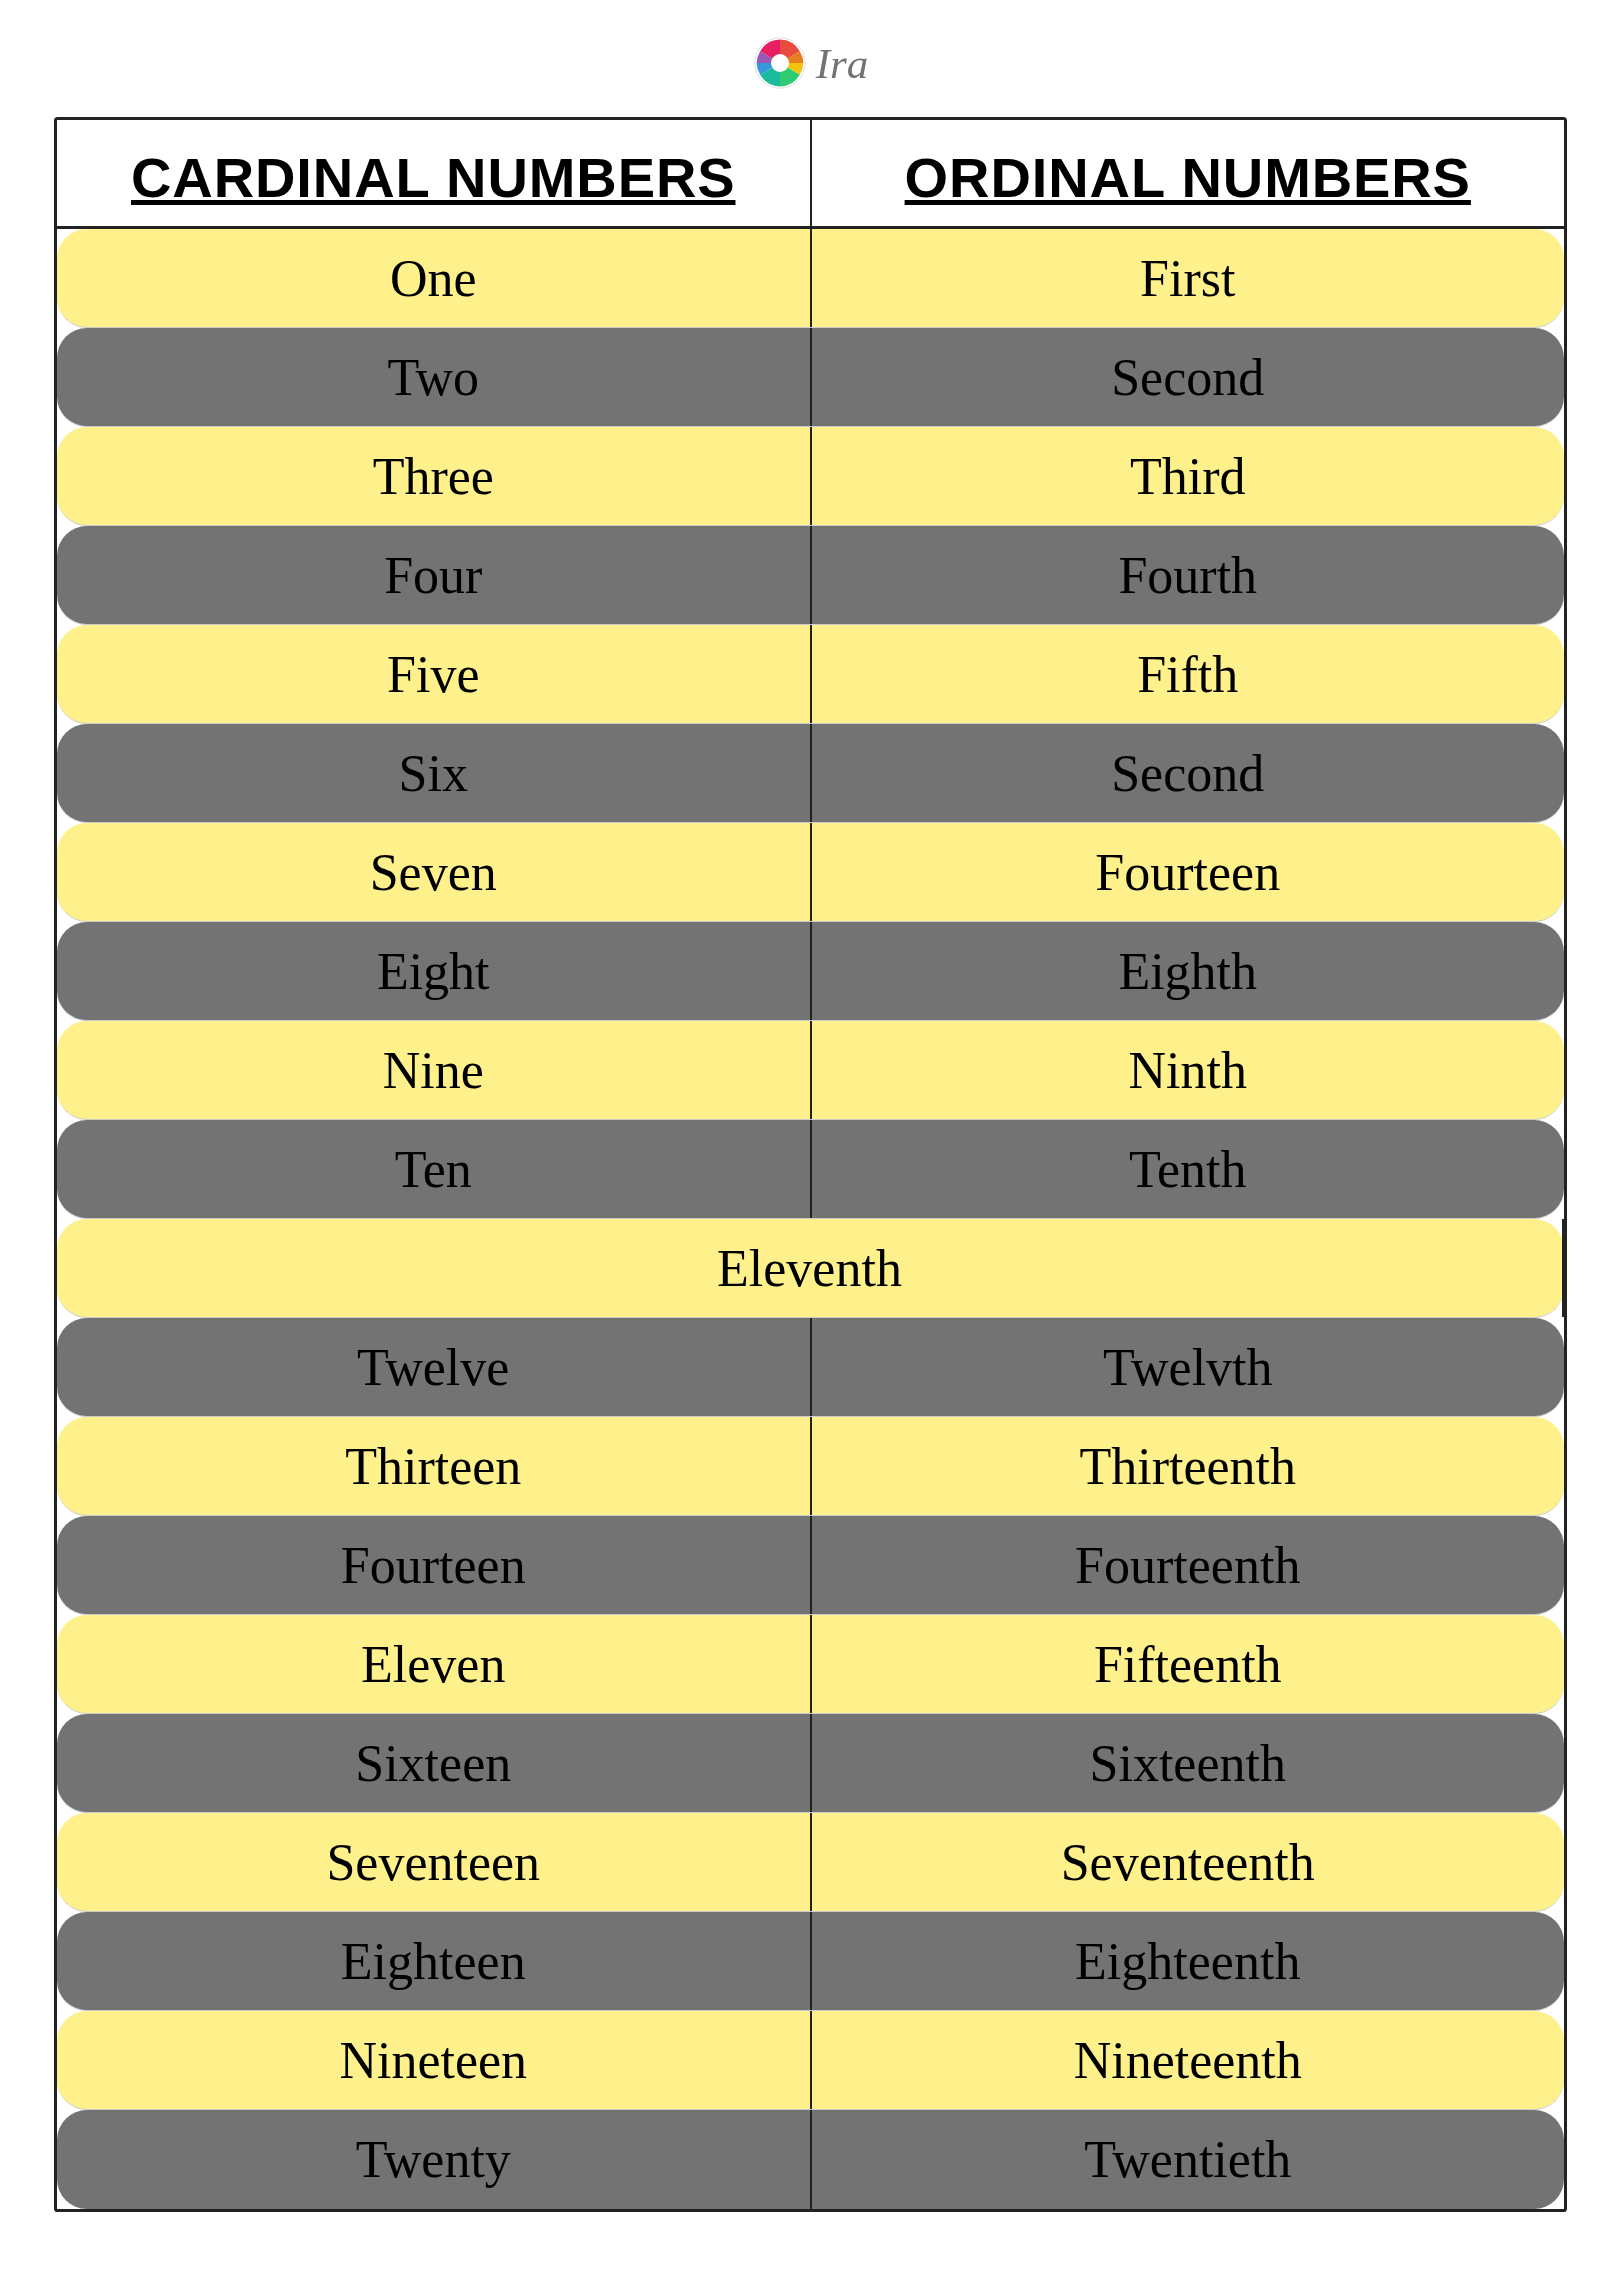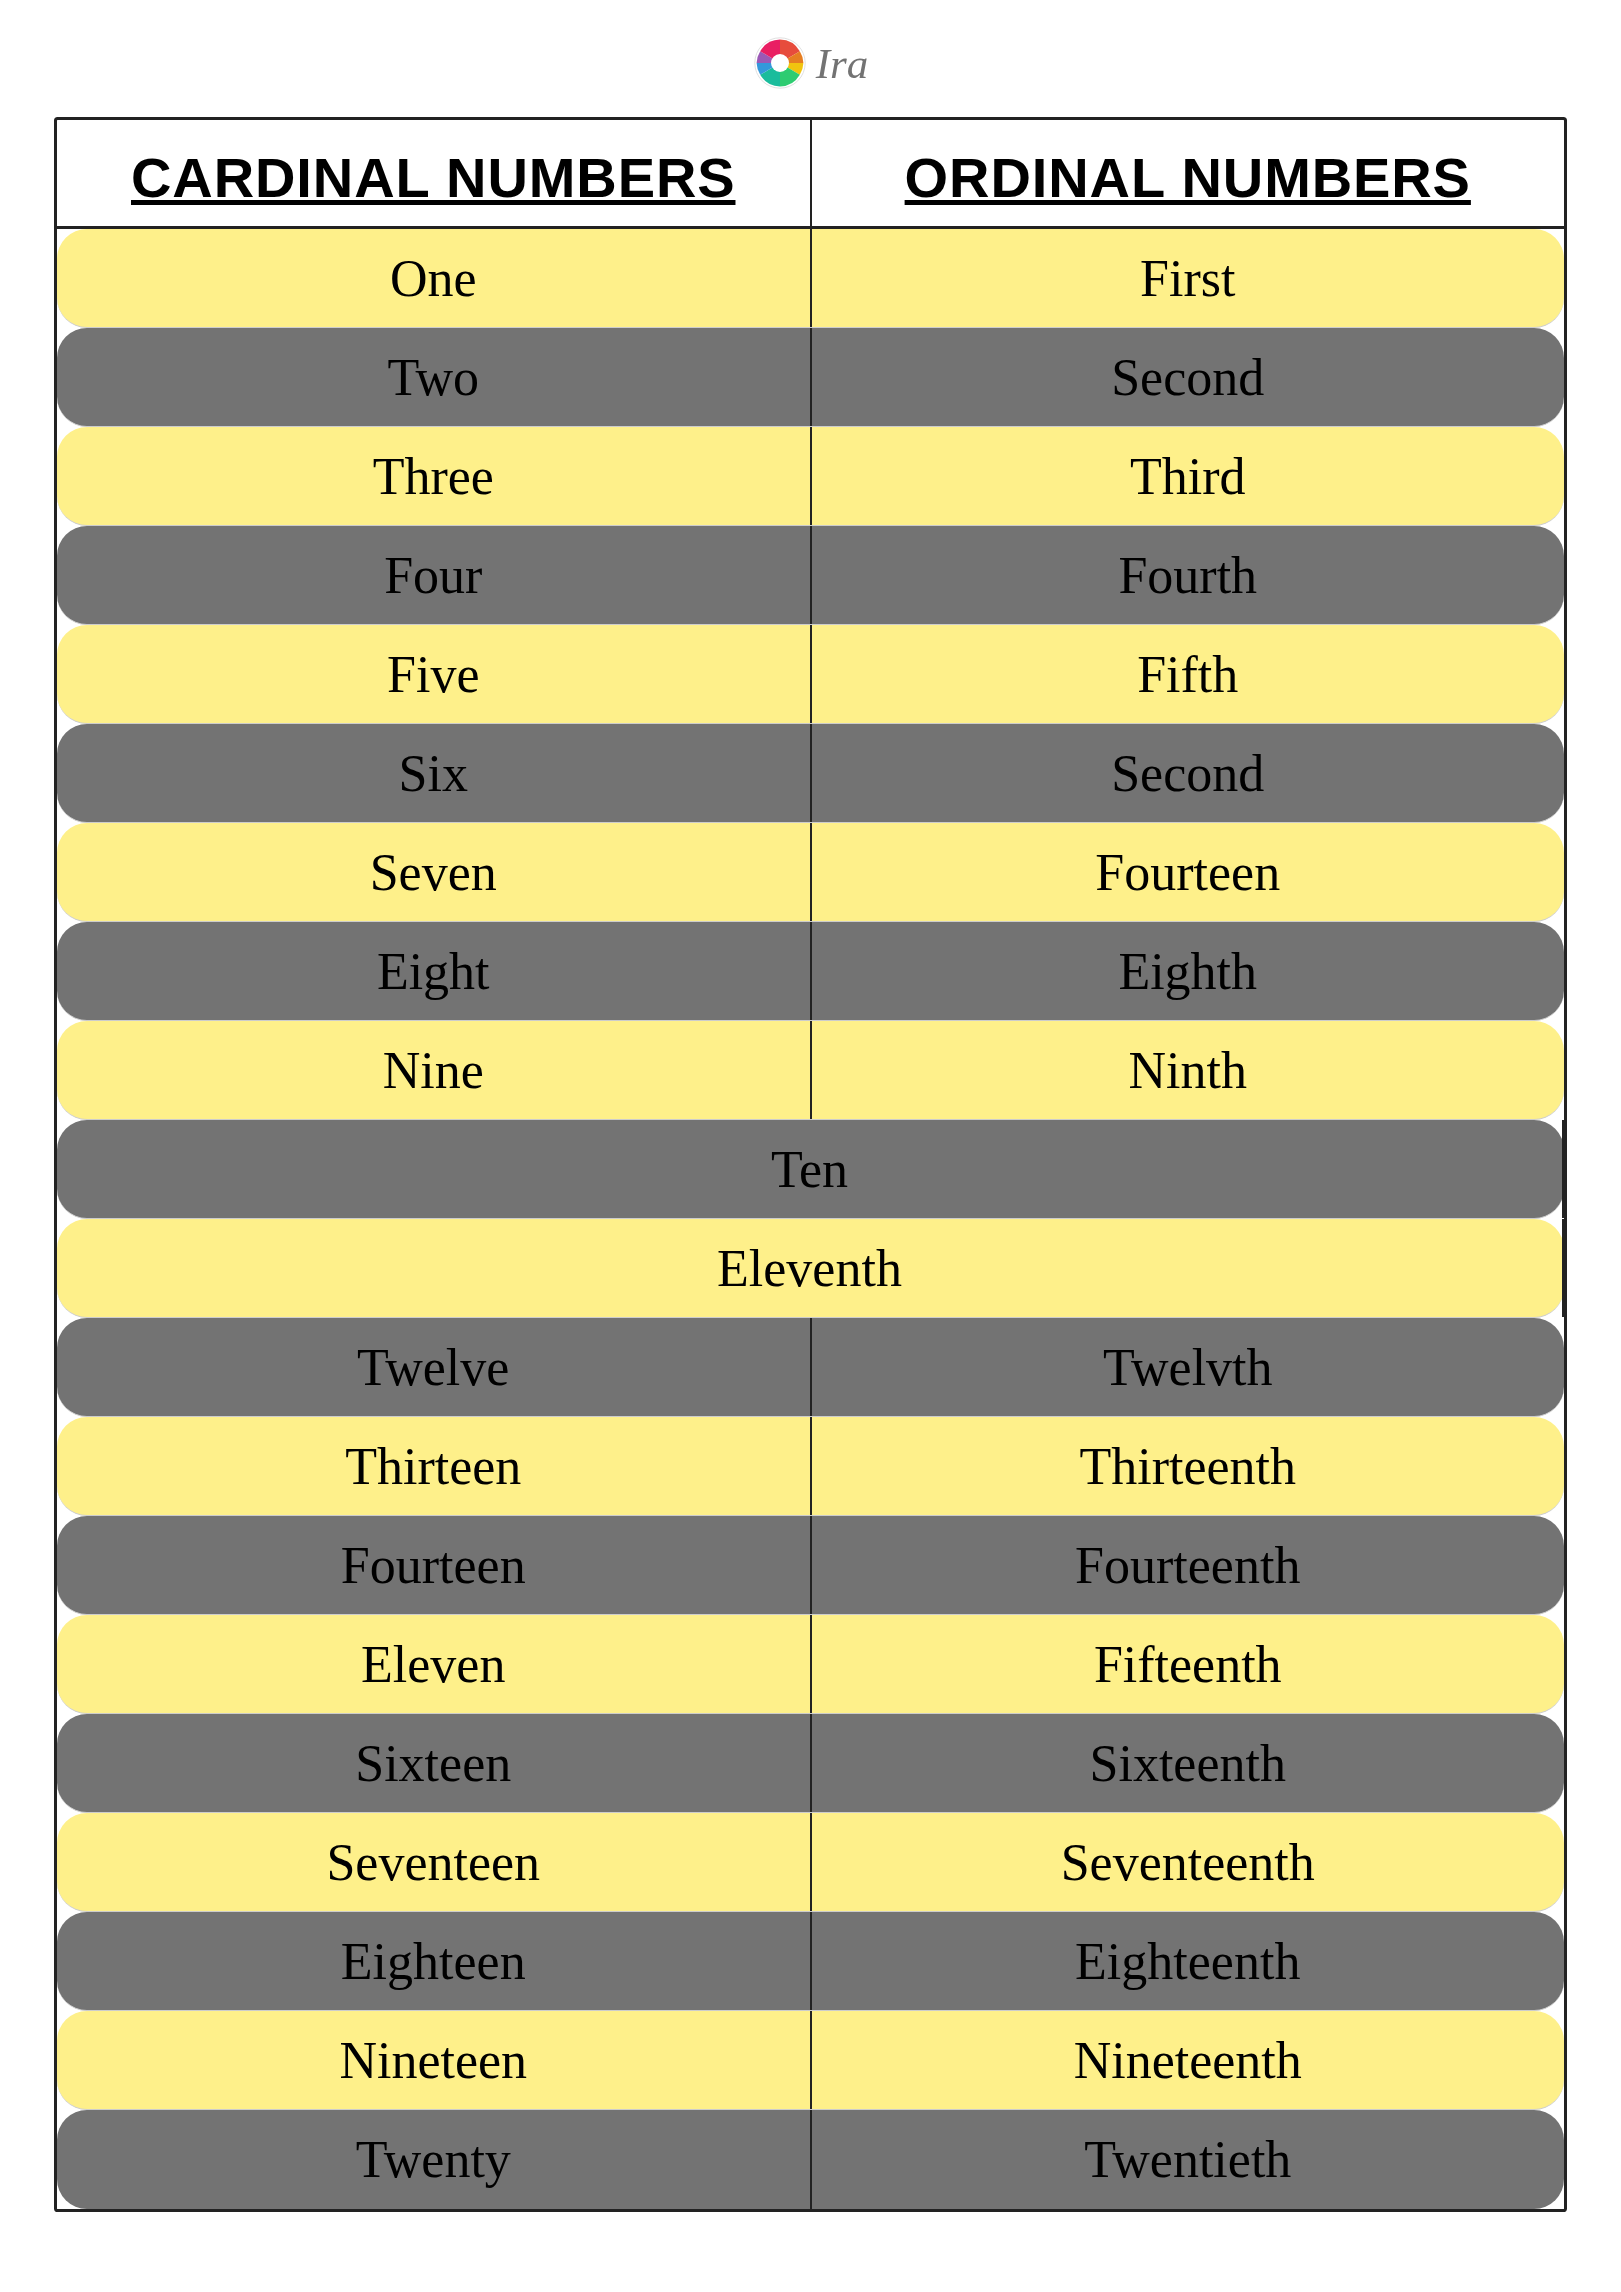--- a/index.html
+++ b/index.html
@@ -160,20 +160,21 @@
       <div class="data-row plain">
         <div class="cell">Eight</div>
         <div class="cell">Eighth</div>
       </div>
       <div class="data-row highlighted">
         <div class="cell">Nine</div>
         <div class="cell">Ninth</div>
       </div>
       <div class="data-row plain">
         <div class="cell">Ten</div>
+        <div class="cell">Tenth</div>
       </div>
       <div class="data-row highlighted">
         <div class="cell">Eleventh</div>
       </div>
       <div class="data-row plain">
         <div class="cell">Twelve</div>
         <div class="cell">Twelvth</div>
       </div>
       <div class="data-row highlighted">
         <div class="cell">Thirteen</div>

